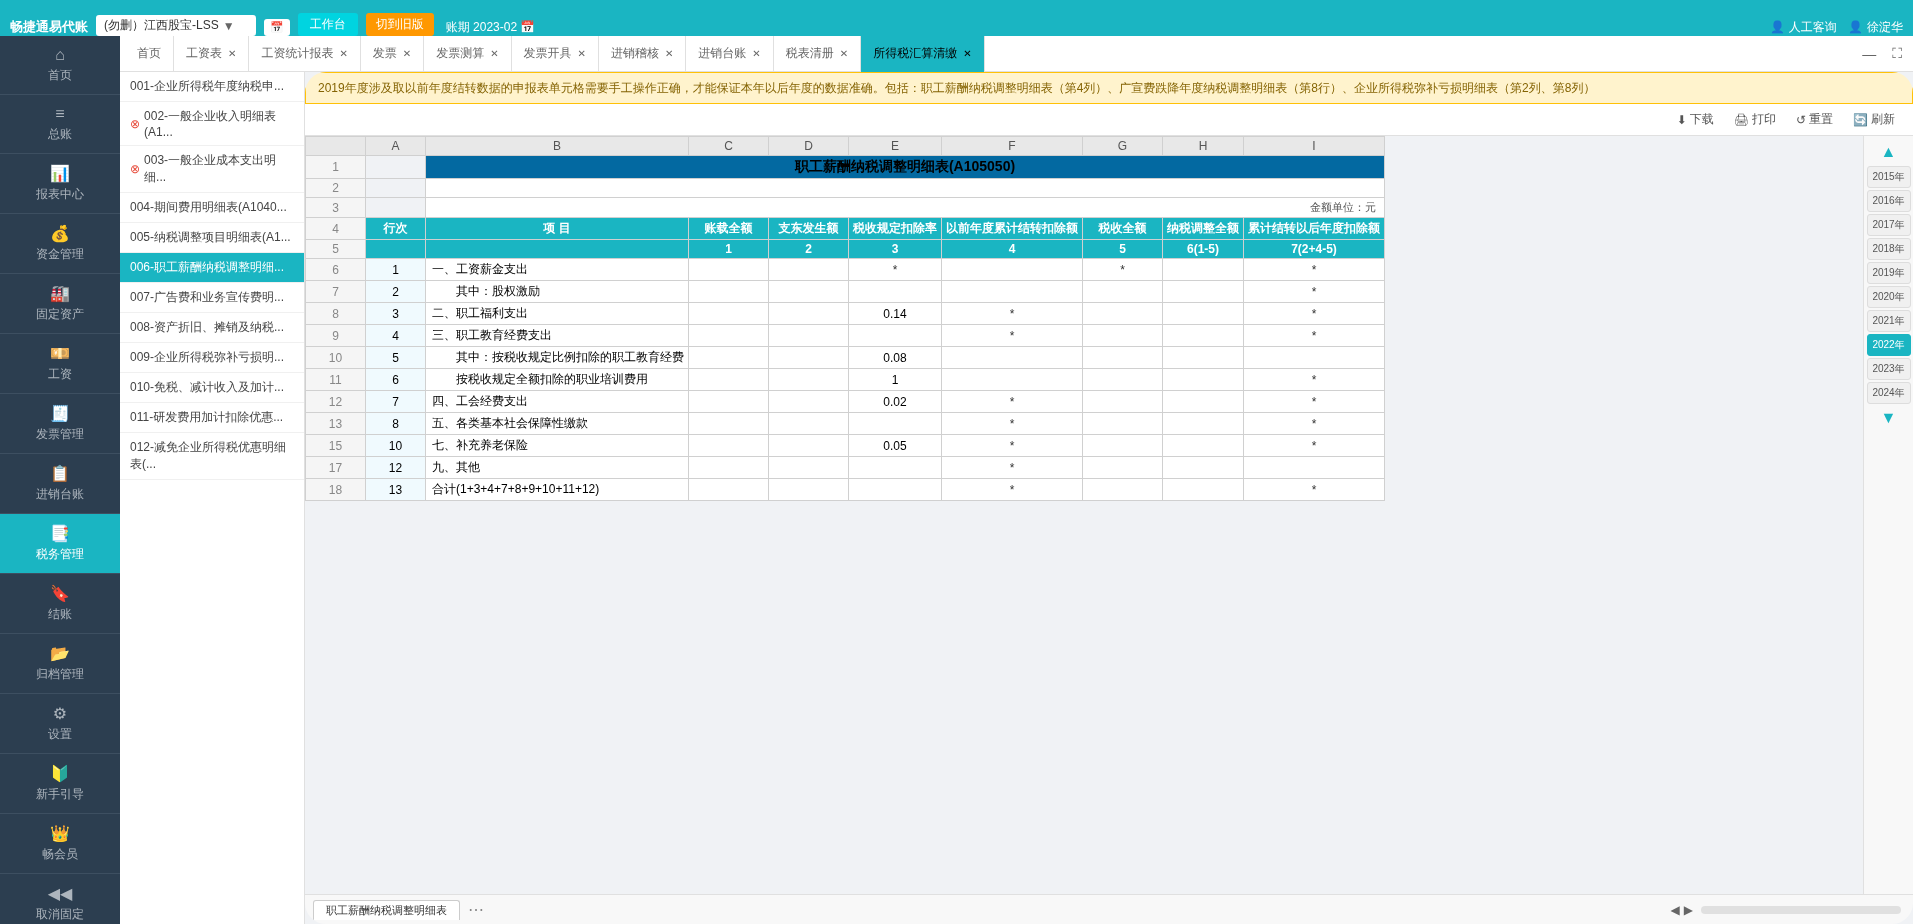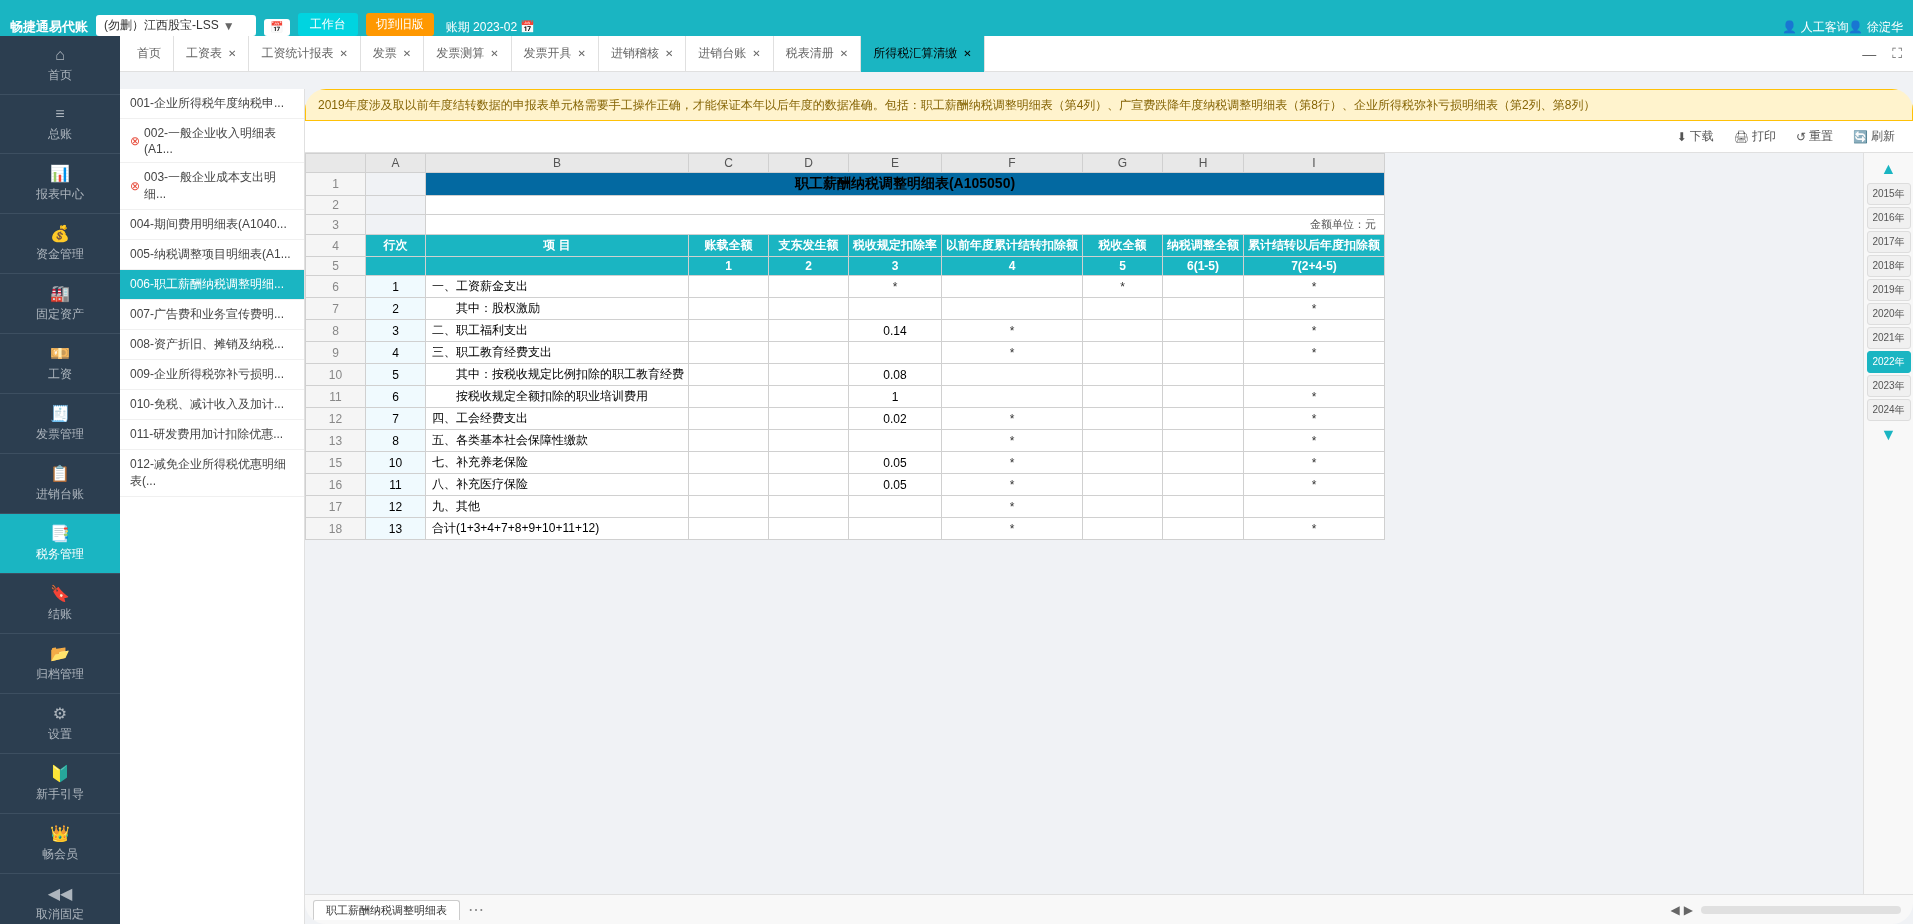--- a/index.html
+++ b/index.html
@@ -7,21 +7,21 @@
 
     
     .top-bar { height: 36px; background: #1ab5c2; display: flex; align-items: flex-end; padding: 0 10px; gap: 8px; flex-shrink: 0; }
     .top-bar-logo { color: white; font-size: 13px; font-weight: bold; white-space: nowrap; }
     .top-bar-company { background: white; border-radius: 3px; padding: 2px 8px; font-size: 12px; color: #333; display: flex; align-items: center; gap: 4px; min-width: 160px; cursor: pointer; }
     .top-bar-company .arrow { color: #666; }
     .top-bar-icon-btn { background: white; border: none; border-radius: 3px; padding: 2px 6px; cursor: pointer; font-size: 11px; color: #555; }
     .top-bar-work { background: #00d4e0; border: none; border-radius: 3px; padding: 3px 12px; color: white; font-size: 12px; cursor: pointer; }
     .top-bar-old { background: #ff9800; border: none; border-radius: 3px; padding: 3px 10px; color: white; font-size: 12px; cursor: pointer; }
     .top-bar-period { color: white; font-size: 12px; margin-left: 4px; }
-    .top-bar-right { margin-left: auto; display: flex; align-items: center; color: white; font-size: 12px; }
+    .top-bar-right { margin-left: auto; display: flex; align-items: center; gap: 12px; color: white; font-size: 12px; }
     .top-bar-right span { cursor: pointer; }
 
     
     .main-layout { display: flex; flex: 1; overflow: hidden; }
 
     
     .sidebar { width: 120px; background: #2c3e50; display: flex; flex-direction: column; flex-shrink: 0; overflow-y: auto; }
     .sidebar-item { display: flex; flex-direction: column; align-items: center; padding: 10px 5px; color: #adb5bd; cursor: pointer; font-size: 11px; gap: 3px; border-bottom: 1px solid #3d4f61; }
     .sidebar-item.active { background: #1ab5c2; color: white; }
     .sidebar-item .icon { font-size: 16px; }
@@ -32,21 +32,21 @@
 
     
     .tab-bar { background: white; display: flex; align-items: center; border-bottom: 1px solid #e0e0e0; flex-shrink: 0; padding: 0 5px; height: 36px; }
     .tab { padding: 0 12px; height: 36px; display: flex; align-items: center; gap: 4px; border-right: 1px solid #e0e0e0; color: #666; cursor: pointer; white-space: nowrap; font-size: 12px; }
     .tab.active { background: #1ab5c2; color: #000000; }
     .tab .close { font-size: 10px; cursor: pointer; margin-left: 2px; }
     .tab-actions { margin-left: auto; display: flex; gap: 4px; }
     .tab-action-btn { border: none; background: none; cursor: pointer; font-size: 14px; color: #666; padding: 2px 6px; }
 
     
-    .sub-content { flex: 1; display: flex; overflow: hidden; margin-top: 17px; }
+    .sub-content { flex: 1; display: flex; overflow: hidden; }
 
     
     .left-panel { width: 185px; background: white; border-right: 1px solid #e0e0e0; overflow-y: auto; flex-shrink: 0; }
     .left-panel-item { padding: 6px 10px; cursor: pointer; color: #444; font-size: 11px; border-bottom: 1px solid #f0f0f0; display: flex; align-items: center; gap: 4px; }
     .left-panel-item.active { background: #1ab5c2; color: white; }
     .left-panel-item .error { color: #e74c3c; font-size: 12px; }
 
     
     .right-panel { flex: 1; display: flex; flex-direction: column; overflow: hidden; position: relative; border-radius: 21px; }
 
@@ -453,32 +453,20 @@
                   <td class="label-cell">七、补充养老保险</td>
                   <td class="data-cell"></td>
                   <td class="data-cell"></td>
                   <td class="data-cell">0.05</td>
                   <td class="star">*</td>
                   <td class="data-cell"></td>
                   <td class="data-cell"></td>
                   <td class="star">*</td>
                 </tr>
                 <tr>
-                  <td class="row-num">16</td>
-                  <td class="seq-col">11</td>
-                  <td class="label-cell">八、补充医疗保险</td>
-                  <td class="data-cell"></td>
-                  <td class="data-cell"></td>
-                  <td class="data-cell">0.05</td>
-                  <td class="star">*</td>
-                  <td class="data-cell"></td>
-                  <td class="data-cell"></td>
-                  <td class="star">*</td>
-                </tr>
-                <tr>
                   <td class="row-num">17</td>
                   <td class="seq-col">12</td>
                   <td class="label-cell">九、其他</td>
                   <td class="data-cell"></td>
                   <td class="data-cell"></td>
                   <td class="data-cell"></td>
                   <td class="star">*</td>
                   <td class="data-cell"></td>
                   <td class="data-cell"></td>
                   <td class="data-cell"></td>

